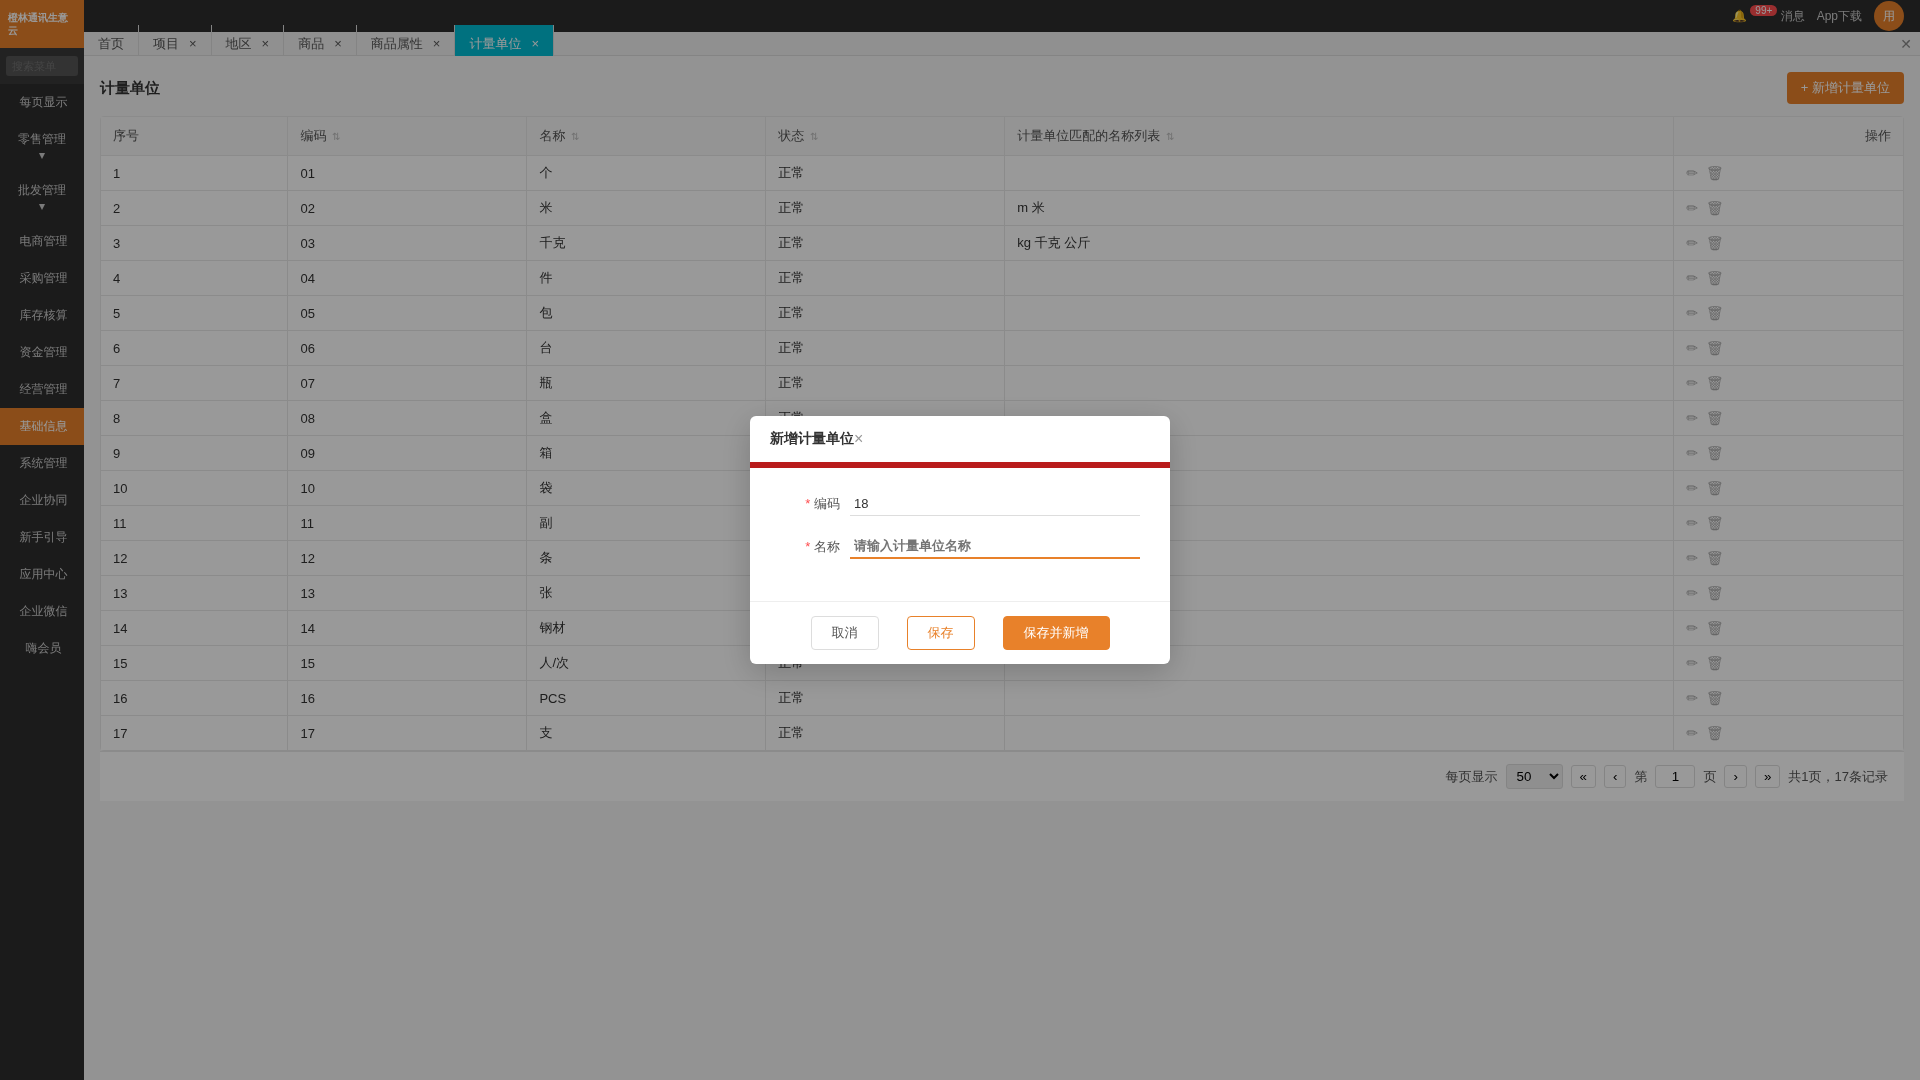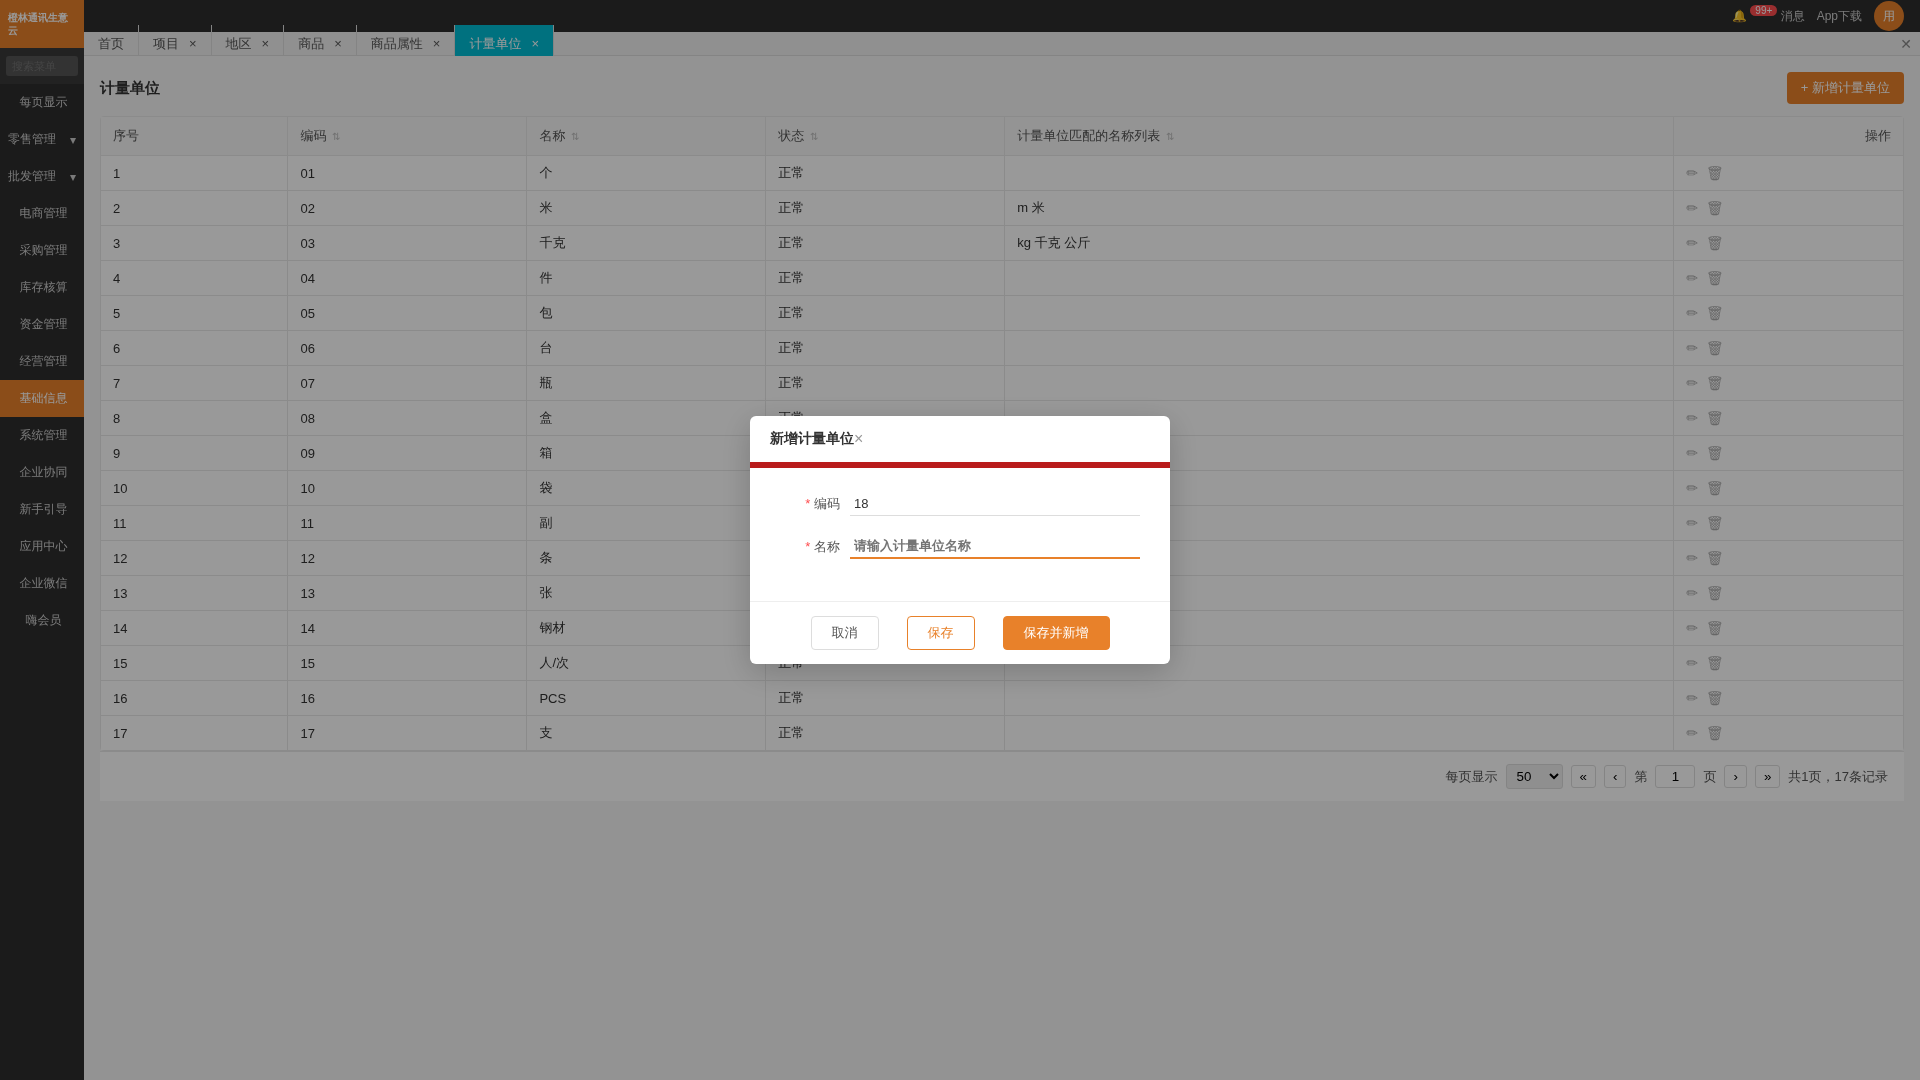--- a/index.html
+++ b/index.html
@@ -50,20 +50,21 @@
     }
     .sidebar-item.active { background: #e8812a; color: #fff; border-left-color: #e8812a; }
     .sidebar-item-with-arrow {
       display: flex;
       justify-content: space-between;
       align-items: center;
       padding: 10px 8px;
       color: #ccc;
       cursor: pointer;
       font-size: 12px;
+      flex-direction: column;
     }
 
     
     .main {
       flex: 1;
       display: flex;
       flex-direction: column;
       height: 100%;
     }
 

